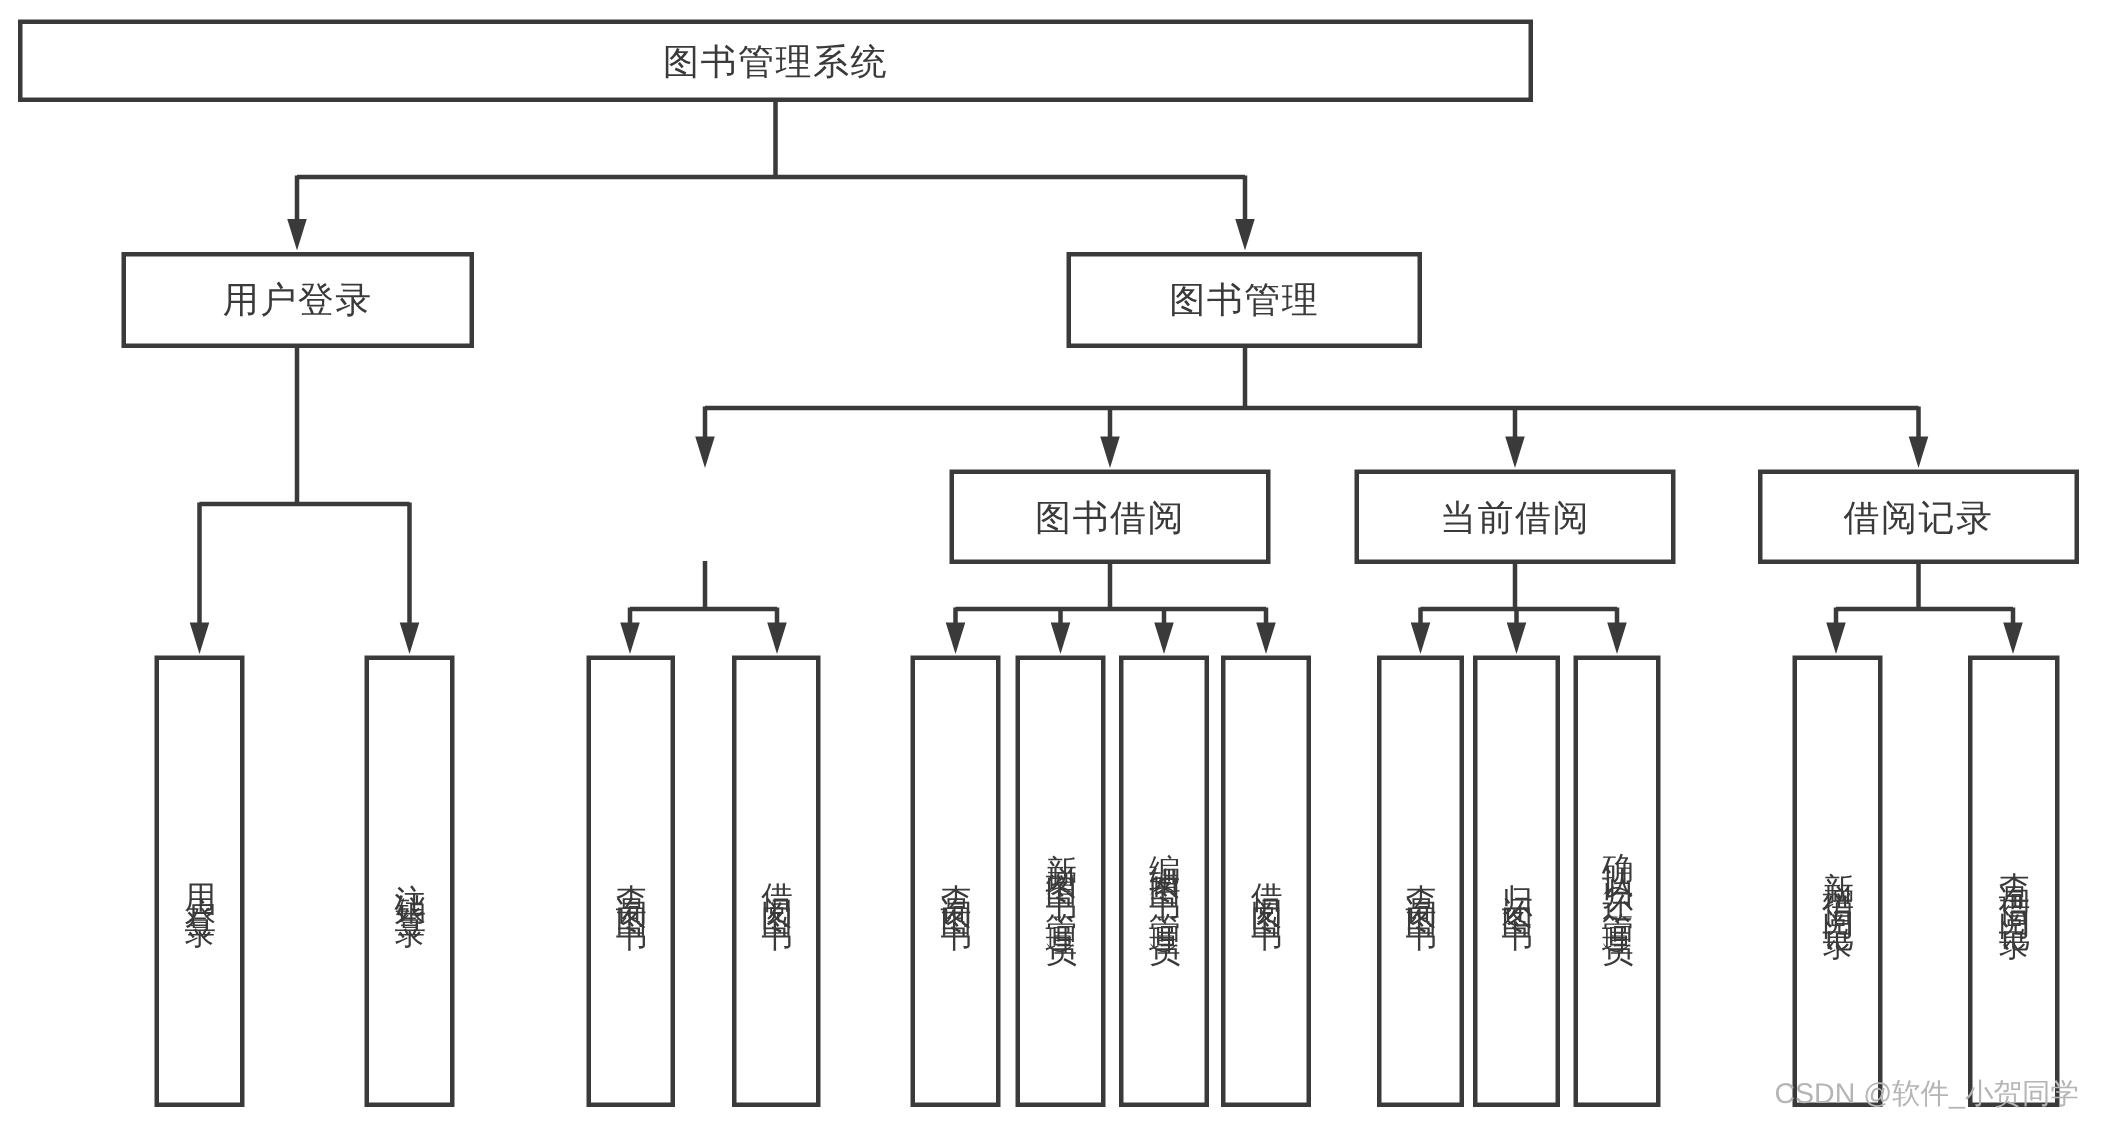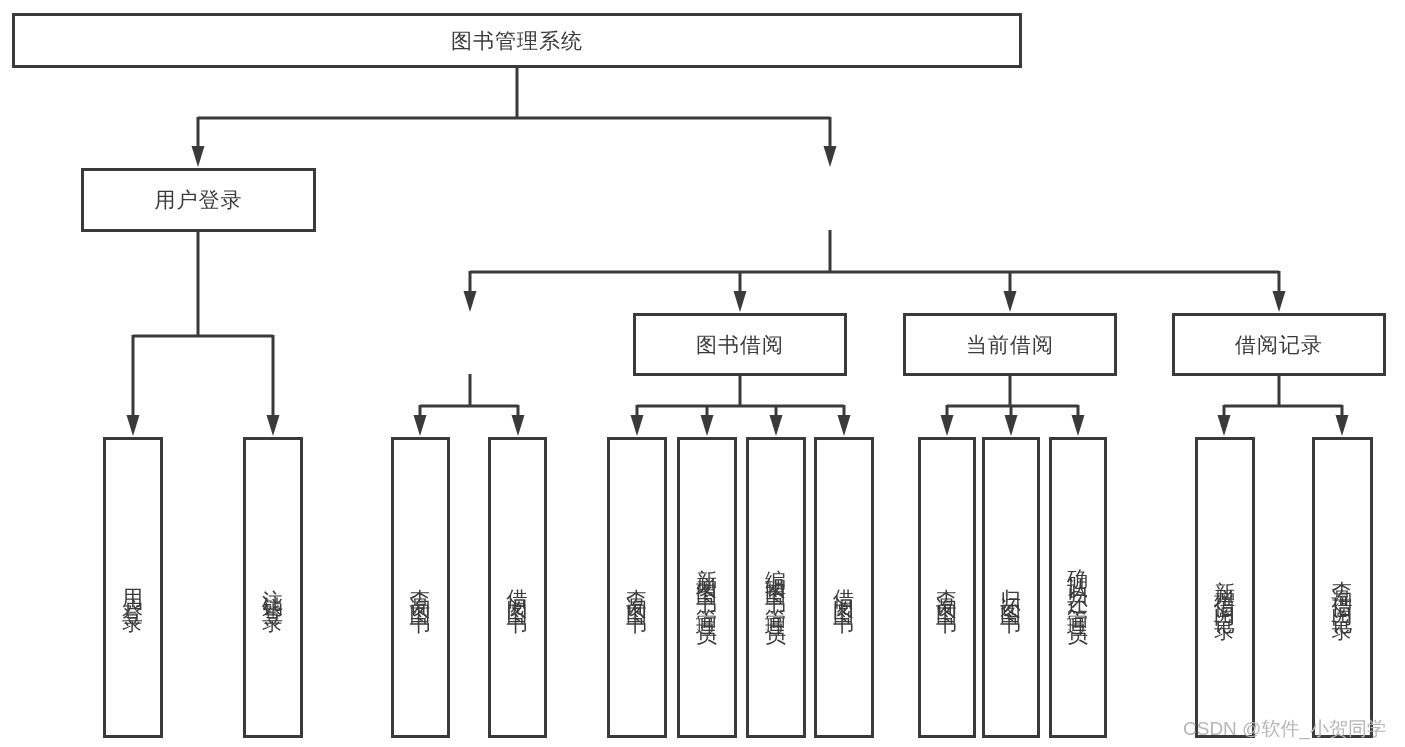--- a/index.html
+++ b/index.html
@@ -14,21 +14,21 @@
   .hbox,.vbox{
     position:absolute;
     box-sizing:border-box;
     background:#ffffff;
     border:3px solid #3a3a3a;
     display:flex;align-items:center;justify-content:center;
     z-index:2;
     color:#3a3a3a;
   }
   .hbox .label{
-    font-size:21px;
+    font-size:24px;
     letter-spacing:1px;
     white-space:nowrap;
   }
   .vbox .vlabel{
     writing-mode:vertical-rl;
     font-size:21px;
     letter-spacing:8px;
     line-height:1;
   }
   .lvl2{top:168px;height:64px;}
@@ -83,20 +83,23 @@
     </g>
   </svg>
 
   <div class="hbox" style="left:12px;top:13px;width:1010px;height:55px">
     <span class="label">图书管理系统</span>
   </div>
 
   <div class="hbox lvl2" style="left:81px;width:235px">
     <span class="label">用户登录</span>
   </div>
+  <div class="hbox lvl2" style="left:711px;width:237px">
+    <span class="label">图书管理</span>
+  </div>
 
   <div class="hbox lvl3" style="left:633px">
     <span class="label">图书借阅</span>
   </div>
   <div class="hbox lvl3" style="left:903px">
     <span class="label">当前借阅</span>
   </div>
   <div class="hbox lvl3" style="left:1172px">
     <span class="label">借阅记录</span>
   </div>

